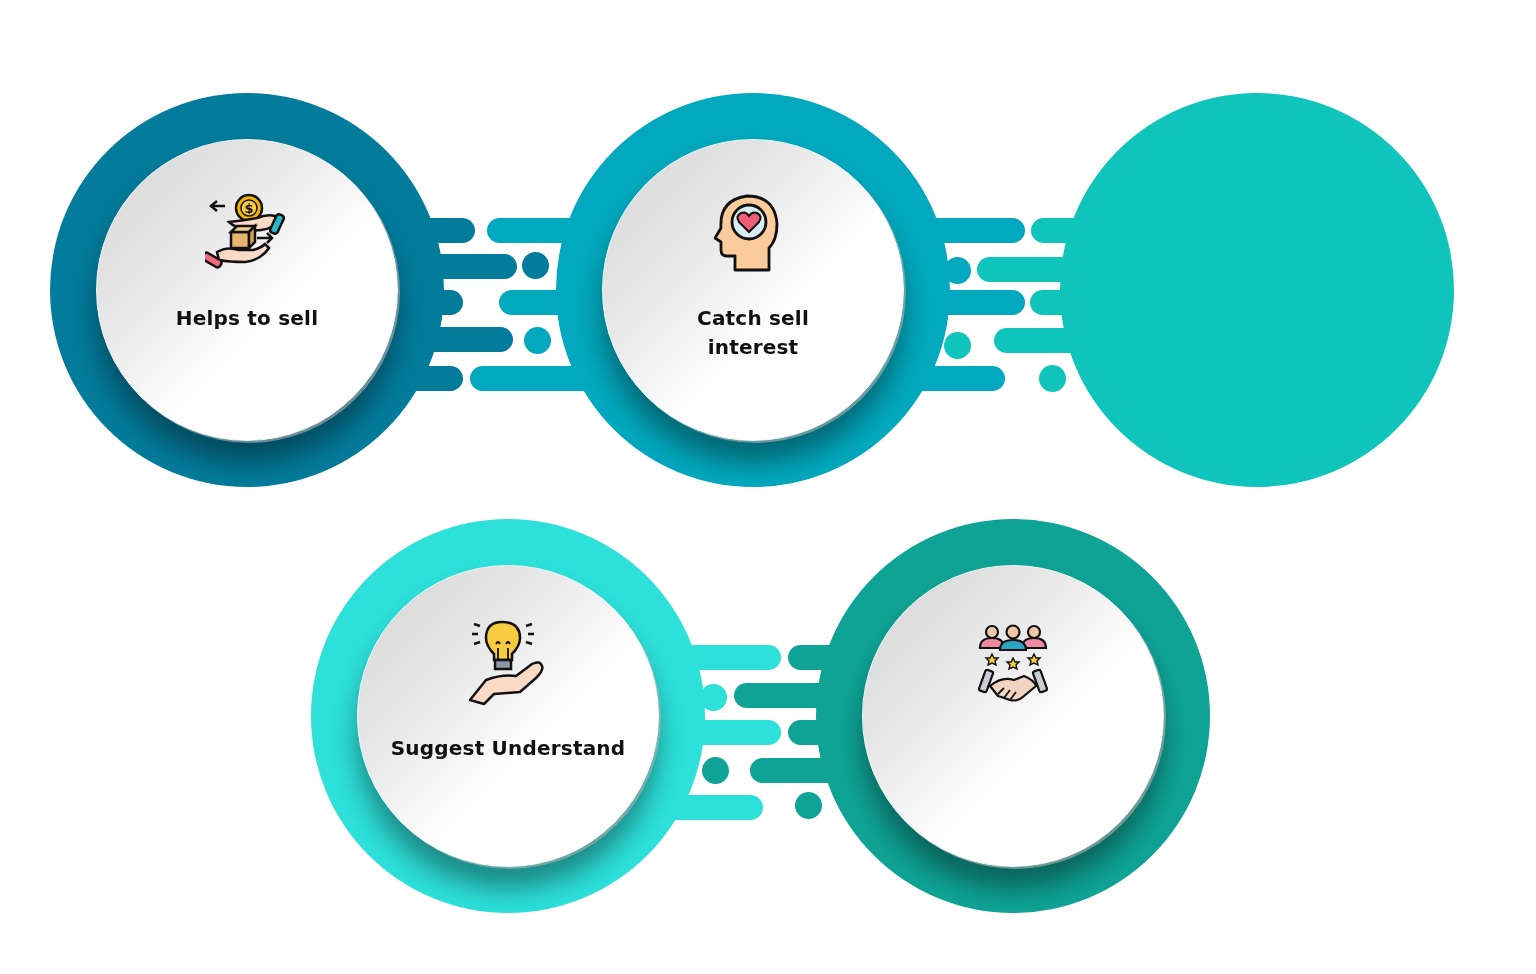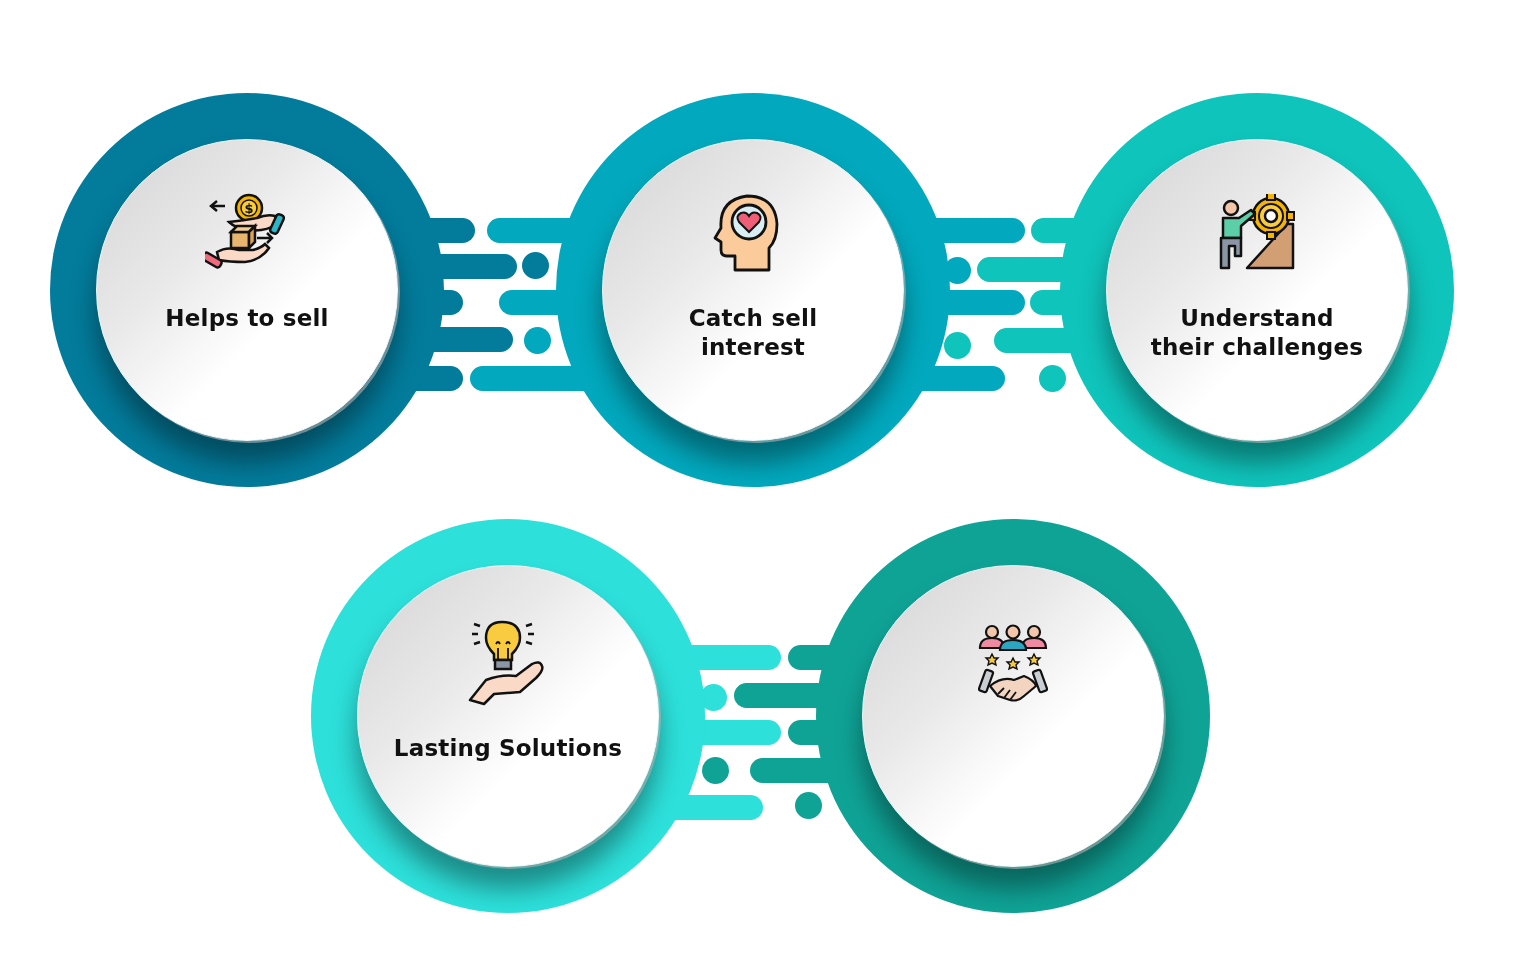--- a/index.html
+++ b/index.html
@@ -8,21 +8,21 @@
   .bar { position: absolute; height: 25px; border-radius: 13px; }
   .dot { position: absolute; width: 27px; height: 27px; border-radius: 50%; }
   .ring { position: absolute; border-radius: 50%; }
   .disc {
     position: absolute; border-radius: 50%;
     background: linear-gradient(135deg, #d4d4d4 0%, #e9e9e9 35%, #ffffff 60%, #ffffff 100%);
     box-shadow: 2px 2px 0 rgba(180,180,180,0.6), 0 22px 26px rgba(0,0,0,0.38);
     border: 1px solid #f6f6f6;
   }
   .disc .content { position: absolute; left: 0; right: 0; text-align: center; }
-  .label { font-family: "DejaVu Sans", sans-serif; font-weight: bold; font-size: 23px; line-height: 29px; color: #111111; white-space: pre-line; letter-spacing: 0.2px; }
+  .label { font-family: "DejaVu Sans", sans-serif; font-weight: bold; font-size: 20px; line-height: 29px; color: #111111; white-space: pre-line; letter-spacing: 0.2px; }
   .icon { position: absolute; }
 </style>
 </head>
 <body>
 
 <div class="canvas">
 
   <div>
     <div class="bar" style="left:400px; top:218px; width:75px; background:#037B9B;"></div>
     <div class="bar" style="left:400px; top:254px; width:117px; background:#037B9B;"></div>
@@ -88,53 +88,32 @@
     <svg class="icon" style="left:110px; top:50px;" width="70" height="84" viewBox="0 0 70 84">
       <path d="M22 80 L22 66 L14 66 Q8 66 8 60 L8 52 L2 48 L8 38 Q6 10 34 6 Q62 6 64 34 Q64 50 56 58 L56 80 Z" fill="#FBCB9C" stroke="#111" stroke-width="2.8" stroke-linejoin="round"></path>
       <circle cx="36" cy="32" r="17" fill="#D9EEF2" stroke="#111" stroke-width="2.8"></circle>
       <path d="M36 42 L26 32 Q22 26 28 23 Q33 21 36 26 Q39 21 44 23 Q50 26 46 32 Z" fill="#EE5E76" stroke="#111" stroke-width="2"></path>
     </svg>
     <div class="content label" style="top:164px;">Catch sell
 interest</div>
   </div>
 
   <div class="ring" style="left:1060px; top:93px; width:394px; height:394px; background:#0FC4BB;"></div>
-  <div class="disc" style="left:1106px; top:139px; width:300px; height:300px;">
-    <svg class="icon" style="left:110px; top:54px;" width="80" height="78" viewBox="0 0 80 78">
-      <path d="M30 74 L70 30 L76 30 L76 74 Z" fill="#D29F74" stroke="#111" stroke-width="2.5" stroke-linejoin="round"></path>
-      <g transform="translate(54 22)">
-        <circle r="18" fill="#F4B400" stroke="#111" stroke-width="2.5"></circle>
-        <g fill="#F4B400" stroke="#111" stroke-width="2">
-          <rect x="-4" y="-23" width="8" height="7"></rect>
-            <rect x="-4" y="16" width="8" height="7"></rect>
-          <rect x="-23" y="-4" width="7" height="8"></rect>
-            <rect x="16" y="-4" width="7" height="8"></rect>
-        </g>
-        <circle r="12" fill="#F9CB3E" stroke="#111" stroke-width="2"></circle>
-        <circle r="6" fill="#ffffff" stroke="#111" stroke-width="2.5"></circle>
-      </g>
-      <circle cx="14" cy="14" r="7" fill="#F3C6AA" stroke="#111" stroke-width="2.5"></circle>
-      <path d="M6 24 L22 24 L34 16 L38 20 L24 32 L24 44 L6 44 Z" fill="#5DCFA8" stroke="#111" stroke-width="2.5" stroke-linejoin="round"></path>
-      <path d="M6 44 L24 44 L24 62 L18 62 L18 52 L12 52 L12 74 L4 74 L4 44 Z" fill="#8A96A3" stroke="#111" stroke-width="2.5" stroke-linejoin="round"></path>
-    </svg>
-    <div class="content label" style="top:164px;">Understand
-their challenges</div>
-  </div>
 
   <div class="ring" style="left:311px; top:519px; width:394px; height:394px; background:#2DE0DA;"></div>
   <div class="disc" style="left:357px; top:565px; width:300px; height:300px;">
     <svg class="icon" style="left:108px; top:54px;" width="84" height="86" viewBox="0 0 84 86">
       <path d="M6 14 L12 14 M8 24 L14 22 M8 4 L14 6" stroke="#111" stroke-width="2.5"></path>
       <path d="M62 14 L68 14 M60 22 L66 24 M60 6 L66 4" stroke="#111" stroke-width="2.5"></path>
       <path d="M36 2 Q54 2 54 18 Q54 26 46 34 L46 40 L28 40 L28 34 Q20 26 20 18 Q20 2 36 2 Z" fill="#F9CB3E" stroke="#111" stroke-width="2.5"></path>
       <path d="M32 40 L32 28 M42 40 L42 28 M30 24 Q32 20 34 24 M40 24 Q42 20 44 24" fill="none" stroke="#111" stroke-width="1.8"></path>
       <rect x="29" y="40" width="16" height="9" fill="#8A96A3" stroke="#111" stroke-width="2.5"></rect>
       <path d="M4 80 L20 60 Q36 54 50 56 L66 44 Q74 40 76 46 Q78 50 70 58 L54 72 L28 74 L18 84 Z" fill="#FAD9C6" stroke="#111" stroke-width="2.5" stroke-linejoin="round"></path>
     </svg>
-    <div class="content label" style="top:168px;">Lasting Solutions</div>
+    <div class="content label" style="top:168px;">Suggest Understand</div>
   </div>
 
   <div class="ring" style="left:816px; top:519px; width:394px; height:394px; background:#0FA396;"></div>
   <div class="disc" style="left:862px; top:565px; width:300px; height:300px;">
     <svg class="icon" style="left:115px; top:58px;" width="70" height="80" viewBox="0 0 70 80">
       <circle cx="14" cy="8" r="6" fill="#F3C6AA" stroke="#111" stroke-width="2.2"></circle>
       <path d="M2 24 Q2 14 14 14 Q26 14 26 24 Z" fill="#F08AA0" stroke="#111" stroke-width="2.2"></path>
       <circle cx="56" cy="8" r="6" fill="#F3C6AA" stroke="#111" stroke-width="2.2"></circle>
       <path d="M44 24 Q44 14 56 14 Q68 14 68 24 Z" fill="#F08AA0" stroke="#111" stroke-width="2.2"></path>
       <circle cx="35" cy="8" r="6.5" fill="#F3C6AA" stroke="#111" stroke-width="2.2"></circle>

